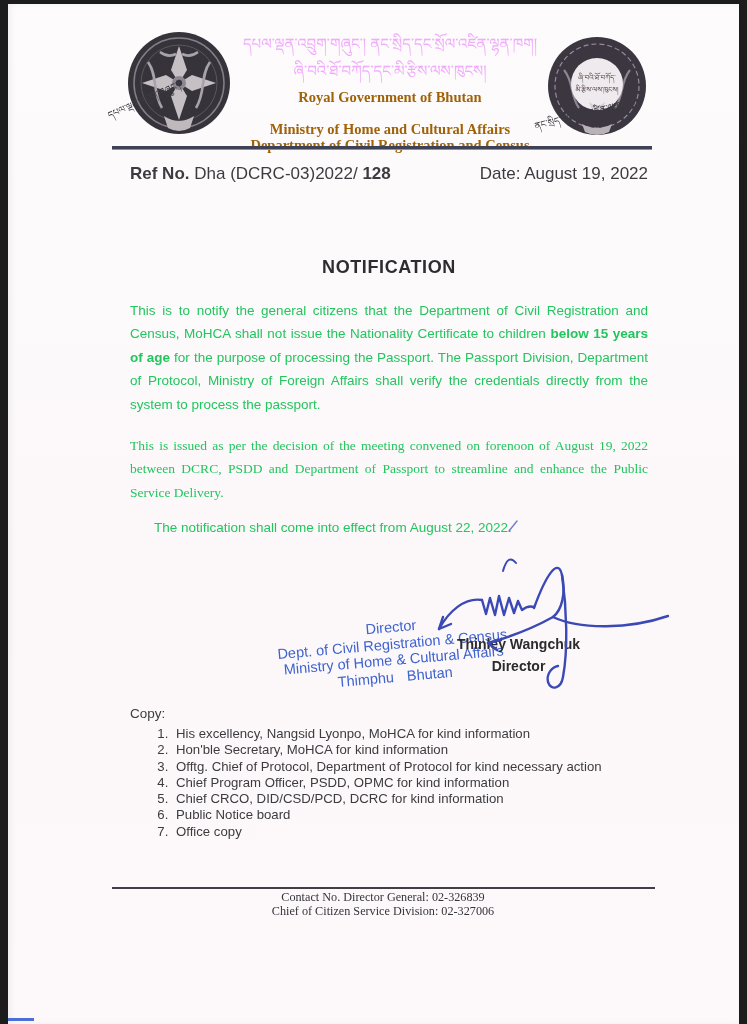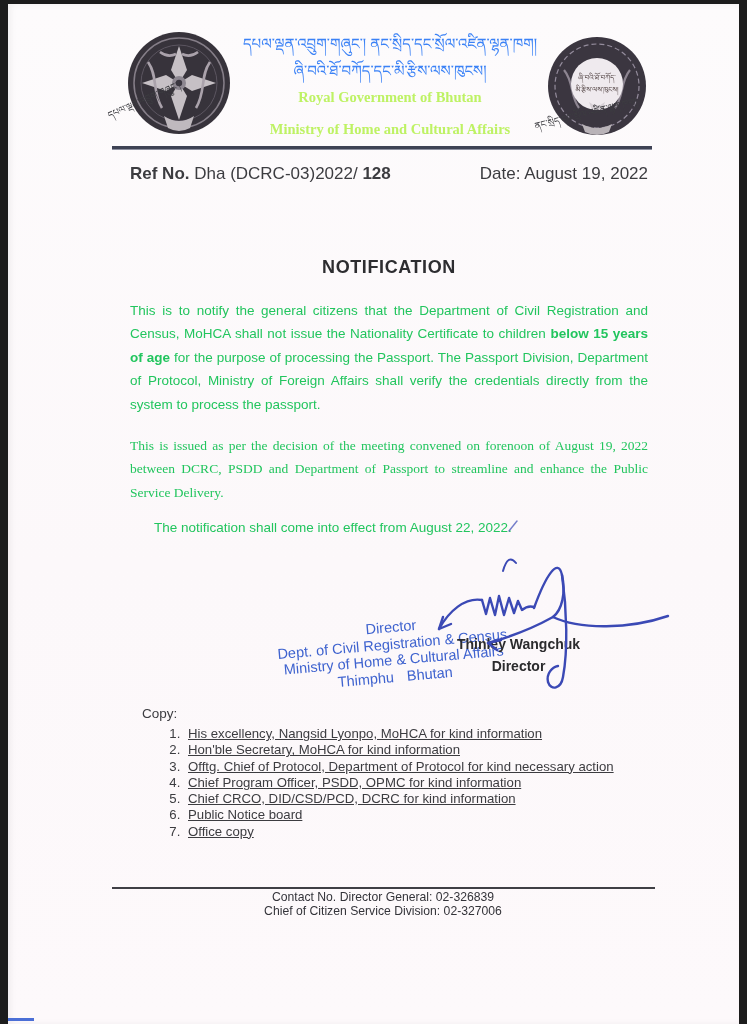--- a/index.html
+++ b/index.html
@@ -15,22 +15,22 @@
     background:linear-gradient(180deg,#fdfbfc 0%,#fcf8fa 55%,#fdf9fb 100%);
     box-shadow:inset 3px 0 6px rgba(0,0,0,.05);
   }
   .edge-left{left:0;top:0;width:8px;height:1024px;background:#1c1c1c;}
   .edge-right{left:739px;top:0;width:8px;height:1024px;background:#1c1c1c;}
   .edge-top{left:0;top:0;width:747px;height:4px;background:#1c1c1c;}
   .scan-blue-line{left:8px;top:1018px;width:26px;height:3px;background:#4b6fd6;}
 
   
   .lh-center{left:205px;top:30px;width:370px;text-align:center;color:#222;}
-  .dz{font-size:15px;line-height:27px;color:#3b82f6;}
-  .org{font-family:"Liberation Serif", serif;font-weight:bold;font-size:14.5px;line-height:16px;color:#bef264;margin-top:5px;}
+  .dz{font-size:15px;line-height:27px;color:#f0abfc;}
+  .org{font-family:"Liberation Serif", serif;font-weight:bold;font-size:14.5px;line-height:16px;color:#a16207;margin-top:5px;}
   .seal-caption{font-size:9.5px;color:#3c3c40;transform-origin:left top;white-space:nowrap;}
   .rule-top{left:112px;top:146px;width:540px;height:3px;background:#3e4254;border-bottom:1px solid #8d90a0;}
 
   
   .ref-row{left:130px;top:164px;width:518px;display:flex;justify-content:space-between;
     font-size:17px;color:#3c3c40;}
   .b{font-weight:bold;}
 
   
   .doc-title{left:130px;top:257px;width:518px;text-align:center;font-weight:bold;
@@ -42,29 +42,29 @@
   
   .stamp{left:243px;top:619px;width:300px;text-align:center;color:#3f63cf;
     font-size:14.5px;line-height:16.5px;transform:rotate(-5deg);z-index:10;}
   .stamp .sl4{word-spacing:9px;}
   .signer{left:436px;top:636px;width:165px;text-align:center;z-index:20;color:#2b2b2d;}
   .signer .nm{font-size:14px;font-weight:bold;}
   .signer .tt{font-size:14px;font-weight:bold;margin-top:6px;}
   .ink{left:415px;top:512px;z-index:30;}
 
   
-  .copy-block{left:142px;top:706px;width:520px;color:#3c3c40;}
+  .copy-block{left:130px;top:706px;width:520px;color:#3c3c40;}
   .copy-label{font-size:13.5px;}
   .copy-list{margin:5px 0 0 0;padding-left:42px;font-size:13.2px;line-height:16.3px;}
-  .copy-list li{padding-left:4px;text-decoration:underline;}
+  .copy-list li{padding-left:4px;}
 
   
   .rule-bottom{left:112px;top:887px;width:543px;height:2px;background:#3f3f45;}
   .footer-text{left:73px;top:891px;width:620px;text-align:center;
-    font-family:Liberation Sans, sans-serif;font-size:12.2px;line-height:13.9px;color:#34343a;}
+    font-family:Liberation Serif, serif;font-size:12.2px;line-height:13.9px;color:#34343a;}
 </style>
 </head>
 <body>
 
 <div class="abs page-bg"></div>
 <div class="abs edge-left"></div>
 <div class="abs edge-right"></div>
 <div class="abs edge-top"></div>
 <div class="abs scan-blue-line"></div>
 
@@ -107,20 +107,21 @@
     <path d="M36 88 Q51 96 66 88 L63 96 Q51 102 39 96 Z" fill="#b9b3b8"></path>
   </svg>
 </div>
 <div class="abs seal-caption" style="left:532px;top:116px;transform:rotate(-14deg);">ནང་སྲིད་དང་སྲོལ་འཛིན་ལྷན་ཁག།</div>
 
 <div class="abs lh-center">
   <div class="dz">དཔལ་ལྡན་འབྲུག་གཞུང་། ནང་སྲིད་དང་སྲོལ་འཛིན་ལྷན་ཁག།</div>
   <div class="dz">ཞི་བའི་ཐོ་བཀོད་དང་མི་རྩིས་ལས་ཁུངས།</div>
   <div class="org">Royal Government of Bhutan</div>
   <div class="org" style="margin-top:16px;">Ministry of Home and Cultural Affairs</div>
+  <div class="org" style="margin-top:0;">Department of Civil Registration and Census</div>
 </div>
 <div class="abs rule-top"></div>
 
 <div class="abs ref-row">
   <div>
     <span class="b">Ref No.</span><span> Dha (DCRC-03)2022/ </span><span class="b">128</span>
   </div>
   <div>Date: August 19, 2022</div>
 </div>
 

